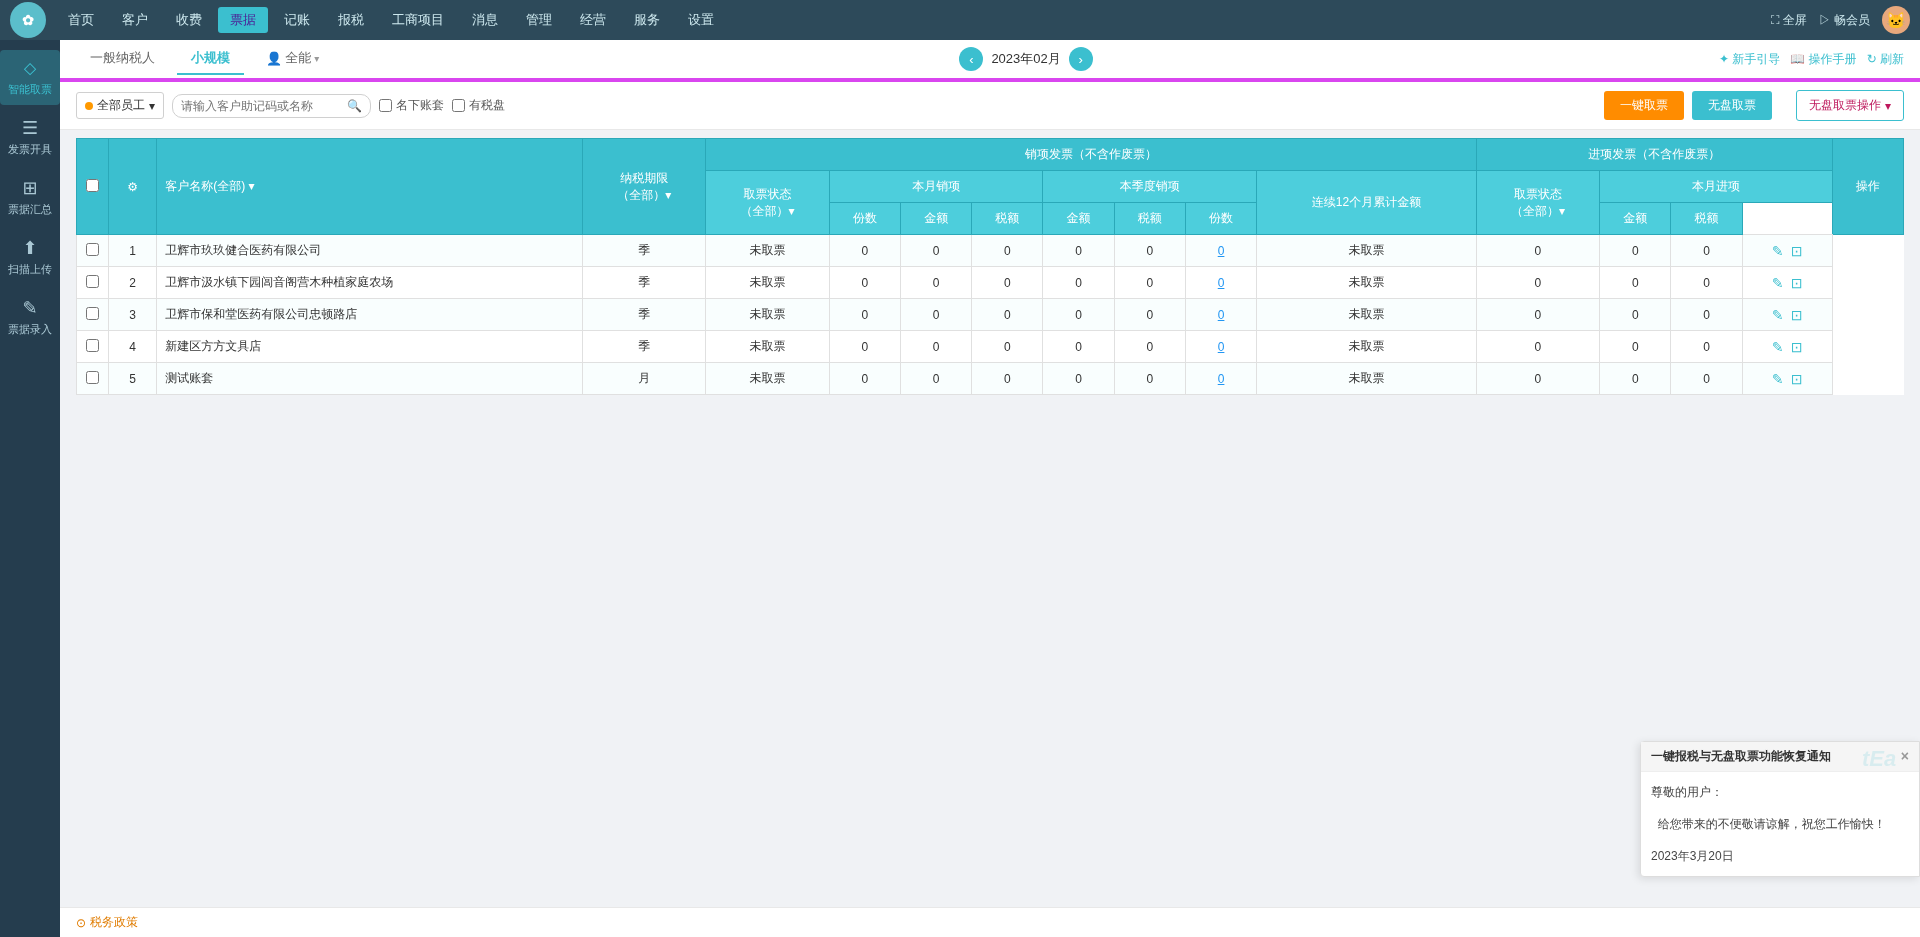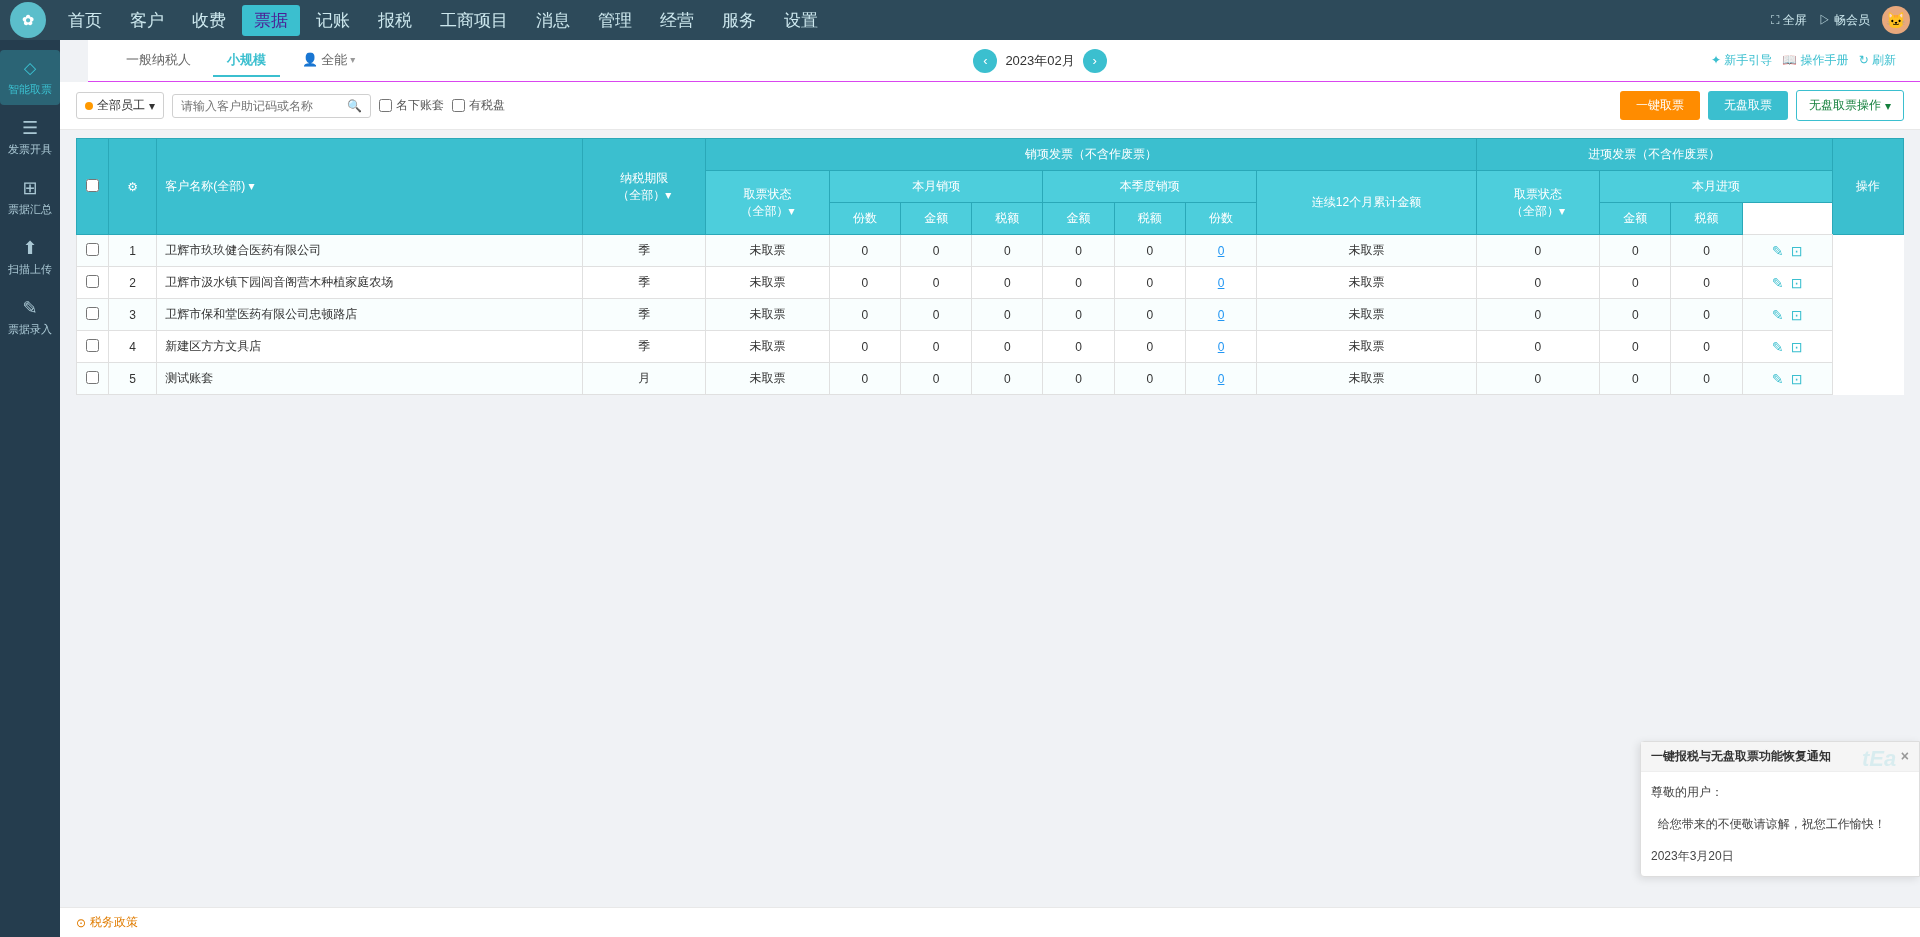--- a/index.html
+++ b/index.html
@@ -25,21 +25,21 @@
       font-size: 14px; color: white; font-weight: bold;
     }
     .top-nav .nav-items {
       display: flex; gap: 4px; flex: 1;
     }
     .top-nav .nav-item {
       padding: 4px 12px;
       color: #cde8ee;
       cursor: pointer;
       border-radius: 3px;
-      font-size: 17px;
+      font-size: 13px;
     }
     .top-nav .nav-item.active {
       background: #3bbfcf;
       color: #4c1d95;
     }
     .top-nav .nav-right {
       display: flex; align-items: center; gap: 12px; color: #cde8ee; font-size: 12px;
     }
     .top-nav .nav-right span { cursor: pointer; }
     .top-nav .avatar {
@@ -71,23 +71,23 @@
 
     
     .main-content {
       flex: 1; display: flex; flex-direction: column; overflow: hidden;
       background: #f0f2f5;
     }
 
     
     .sub-tabs {
       background: #fff;
-      border-bottom: 1px solid #d946ef;
+      border-bottom: 4px solid #d946ef;
       display: flex; align-items: center;
-      padding: 0 24px; height: 42px; gap: 8px; margin-left: 28px;
+      padding: 0 16px; height: 42px; gap: 8px;
     }
     .sub-tab {
       padding: 6px 14px;
       cursor: pointer;
       font-size: 13px;
       color: #666;
       border-bottom: 2px solid transparent;
       display: flex; align-items: center; gap: 4px;
     }
     .sub-tab.active {
@@ -118,43 +118,43 @@
     }
     .toolbar .filter-select {
       display: flex; align-items: center; gap: 4px;
       border: 1px solid #d0d0d0; border-radius: 3px;
       padding: 4px 8px; background: #fff; cursor: pointer;
       font-size: 12px; color: #333;
     }
     .toolbar .filter-select .dot { width: 8px; height: 8px; background: #f90; border-radius: 50%; }
     .toolbar .search-input {
       display: flex; align-items: center;
-      border: 1px solid #d0d0d0; border-radius: 3px;
+      border: 1px solid #d0d0d0; border-radius: 10px;
       padding: 4px 8px; gap: 6px; background: #fff;
     }
     .toolbar .search-input input {
       border: none; outline: none; font-size: 12px; width: 160px; color: #999;
     }
     .toolbar .checkbox-item { display: flex; align-items: center; gap: 4px; font-size: 12px; color: #555; cursor: pointer; }
     .toolbar .spacer { flex: 1; }
     .btn-orange {
       background: #ff8c00;
       color: white; border: none; padding: 6px 16px;
       border-radius: 3px; cursor: pointer; font-size: 12px;
     }
     .btn-teal {
       background: #3bbfcf;
       color: white; border: none; padding: 6px 16px;
       border-radius: 3px; cursor: pointer; font-size: 12px;
     }
     .btn-teal-outline {
       background: #fff;
-      color: #15803d; border: 1px solid #3bbfcf; padding: 6px 12px;
+      color: #be185d; border: 1px solid #3bbfcf; padding: 6px 12px;
       border-radius: 3px; cursor: pointer; font-size: 12px;
-      display: flex; align-items: center; gap: 4px;
+      display: flex; align-items: center; gap: 4px; margin-left: 16px;
     }
 
     
     .table-wrapper {
       flex: 1;
       overflow: auto;
       padding: 8px 16px;
     }
     table {
       width: 100%;

